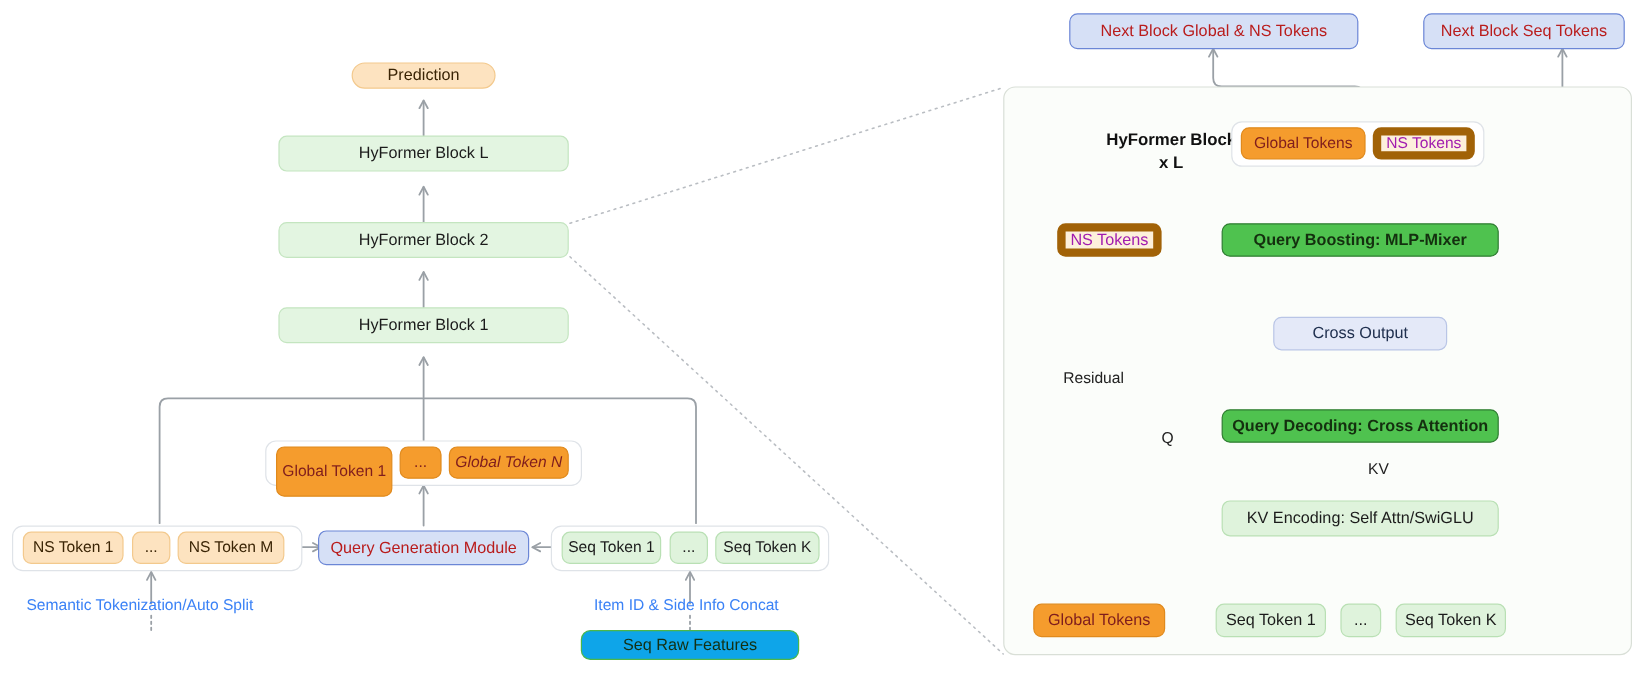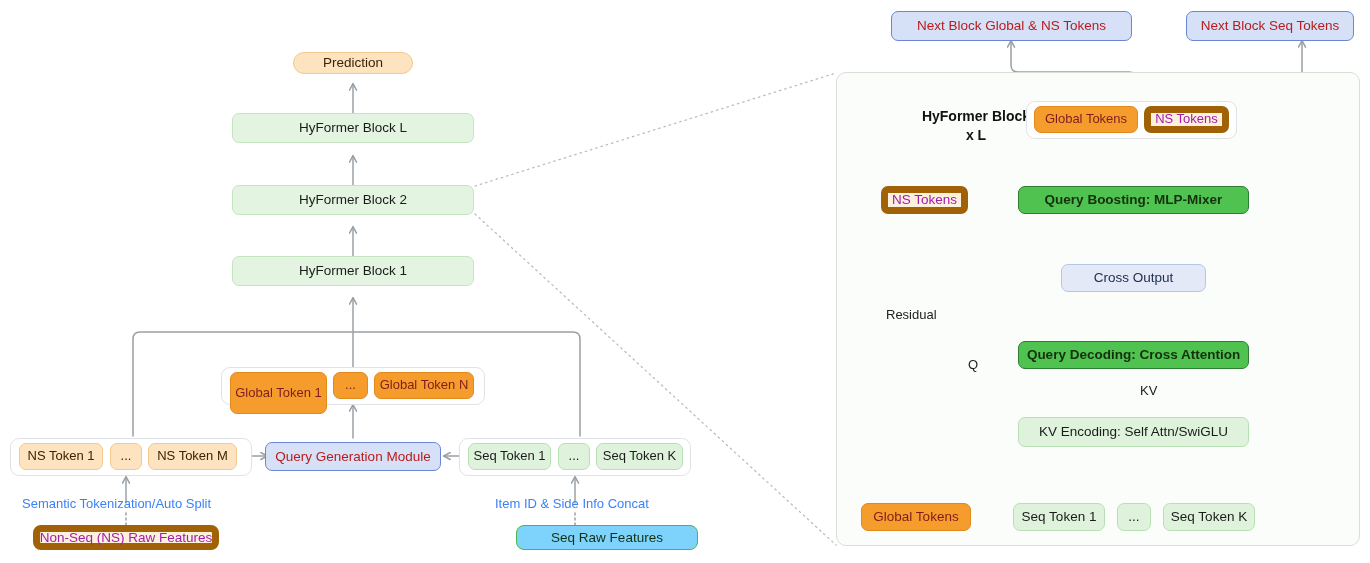--- a/index.html
+++ b/index.html
@@ -31,21 +31,21 @@
     font-size: 13.5px;
     line-height: 1.15;
     color: #1b1b1b;
     white-space: nowrap;
     padding: 0 8px;
   }
 
   
   .pal-lightgreen { background: #e3f5e1; border: 1px solid #c4e5c0; }
   .pal-brightgreen { background: #4fc24f; border: 1.6px solid #2f7d32; color: #14300f; font-weight: bold; }
-  .pal-midgreen  { background: #7dd3fc; border: 1px solid #4bb74b; color: #123a10; font-weight: bold; margin-left: 32px; }
+  .pal-midgreen  { background: #0ea5e9; border: 1px solid #4bb74b; color: #123a10; font-weight: bold; }
   .pal-palegreen { background: #dff3dc; border: 1px solid #b9e0b4; }
   .pal-orange    { background: #f59c2d; border: 1px solid #e08a1d; color: #7f1d1d; }
   .pal-lightorange { background: #fde3c0; border: 1px solid #f3c98d; color: #3a2405; }
   .pal-paleorange { background: #fdf0dc; border: 7px solid #a16207; color: #a21caf; text-align: right; }
   .pal-blue      { background: #d6e0f6; border: 1.3px solid #6b86d6; color: #b91c1c; }
   .pal-paleblue  { background: #e4e9f8; border: 1px solid #b9c5e6; color: #20304f; }
 
   .group-box {
     position: absolute;
     border-radius: 9px;
@@ -164,21 +164,21 @@
     <span>HyFormer Block 1</span>
   </div>
 
   <div class="group-box" style="left:221px; top:367px; width:264px; height:38px;"></div>
   <div class="node pal-orange" style="left:230px; top:372px; width:97px; height:42px; font-size:13px;">
     <span>Global Token 1</span>
   </div>
   <div class="node pal-orange" style="left:333px; top:372px; width:35px; height:27px; font-size:13px;">
     <span>...</span>
   </div>
-  <div class="node pal-orange" style="left:374px; top:372px; width:100px; height:27px; font-size:13px;">
+  <div class="node pal-orange" style="left:374px; top:372px; width:100px; height:27px; font-size:13px;font-style:italic;">
     <span>Global Token N</span>
   </div>
 
   <div class="group-box" style="left:10px; top:438px; width:242px; height:38px;"></div>
   <div class="node pal-lightorange" style="left:19px; top:443px; width:84px; height:27px; font-size:13px;">
     <span>NS Token 1</span>
   </div>
   <div class="node pal-lightorange" style="left:110px; top:443px; width:32px; height:27px; font-size:13px;">
     <span>...</span>
   </div>
@@ -197,23 +197,20 @@
   <div class="node pal-palegreen" style="left:558px; top:443px; width:32px; height:27px; font-size:13px;">
     <span>...</span>
   </div>
   <div class="node pal-palegreen" style="left:596px; top:443px; width:87px; height:27px; font-size:13px;">
     <span>Seq Token K</span>
   </div>
 
   <div class="caption" style="left:22px; top:496px;">
     <span>Semantic Tokenization/Auto Split</span>
   </div>
-  <div class="node pal-paleorange" style="left:33px; top:525px; width:186px; height:25px; border-radius:8px;">
-    <span>Non-Seq (NS) Raw Features</span>
-  </div>
 
   <div class="caption" style="left:495px; top:496px;">
     <span>Item ID &amp; Side Info Concat</span>
   </div>
   <div class="node pal-midgreen" style="left:484px; top:525px; width:182px; height:25px; border-radius:8px;
               font-weight:normal; color:#143012;">
     <span>Seq Raw Features</span>
   </div>
 
   <div class="node pal-blue" style="left:891px; top:11px; width:241px; height:30px;">

